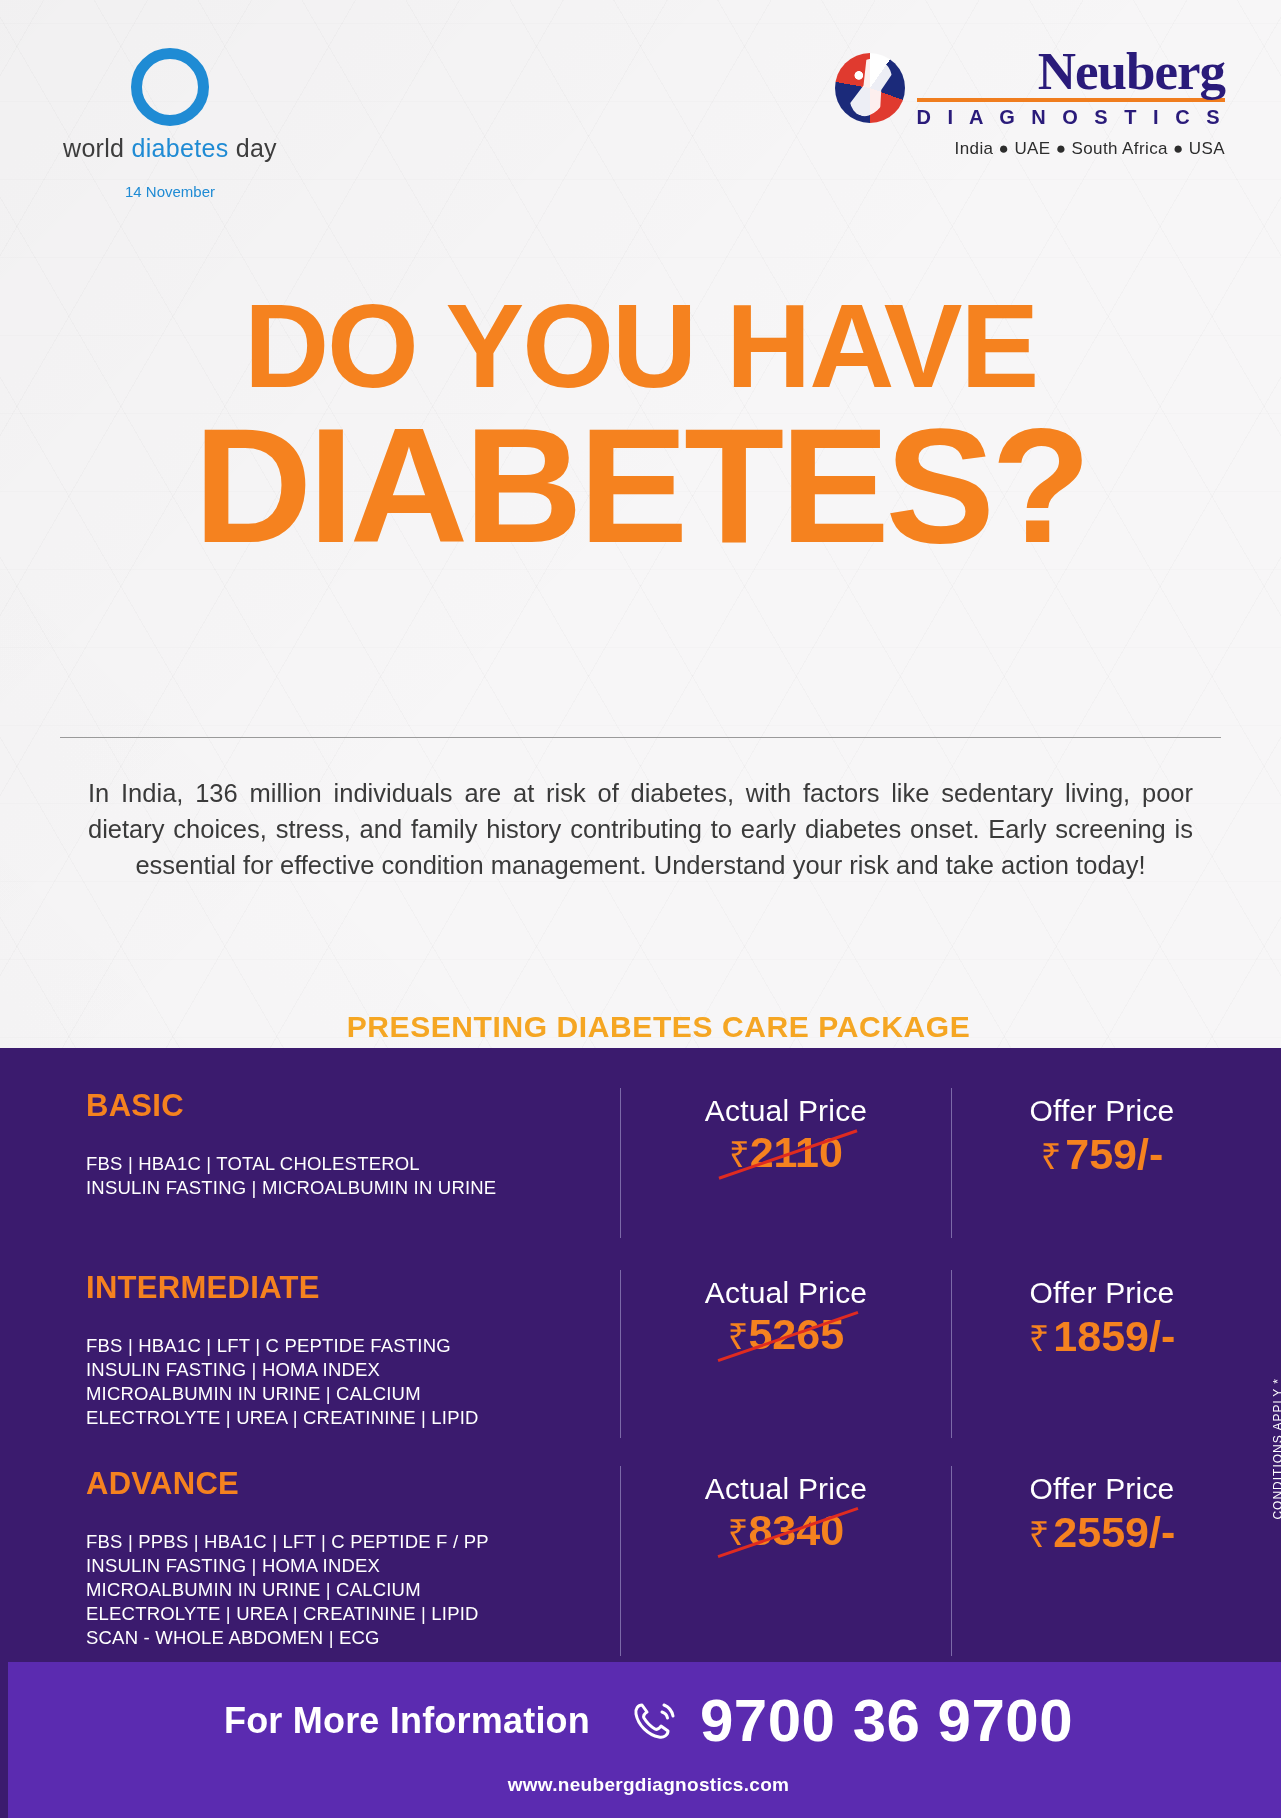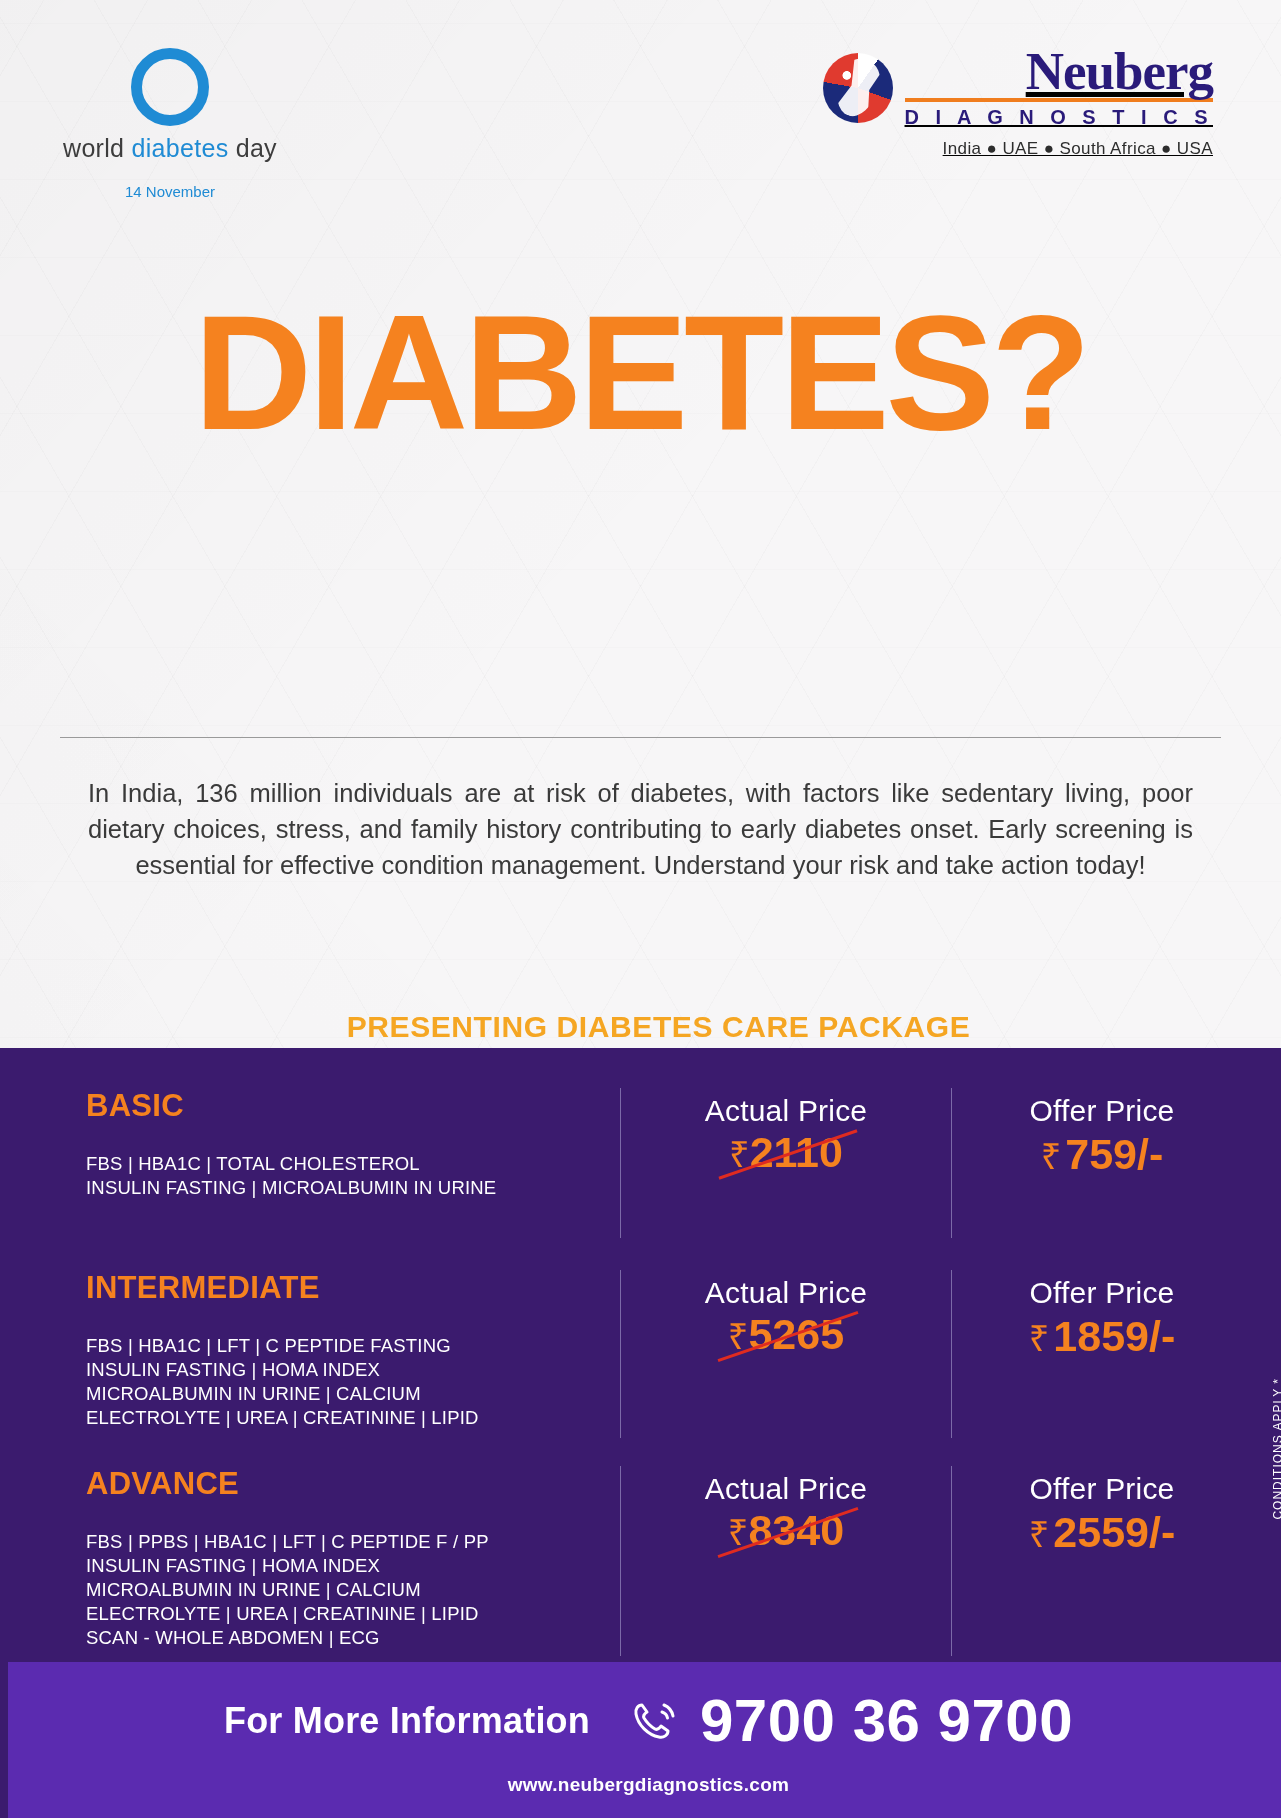--- a/index.html
+++ b/index.html
@@ -66,24 +66,23 @@
     color: #1f8bd4;
   }
   .wdd-date {
     font-size: 15px;
     color: #1f8bd4;
     margin-top: 20px;
   }
 
   .neuberg {
     position: absolute;
-    right: 68px;
+    right: 56px;
     top: 46px;
     text-align: right;
-    text-decoration: underline;
   }
   .neuberg-top {
     display: flex;
     align-items: center;
     justify-content: flex-end;
   }
   .neuberg-mark {
     width: 70px;
     height: 70px;
     border-radius: 50%;
@@ -348,20 +347,21 @@
         <div>
           <div class="neuberg-word">Neuberg</div>
           <div class="neuberg-sub">D I A G N O S T I C S</div>
         </div>
       </div>
       <div class="neuberg-countries">India  ●  UAE  ●  South Africa  ●  USA</div>
     </div>
   </div>
 
   <div class="headline">
+    <span class="l1">DO YOU HAVE</span>
     <span class="l2">DIABETES?</span>
   </div>
 
   <div class="divider"></div>
 
   <div class="intro">In India, 136 million individuals are at risk of diabetes, with factors like sedentary living, poor dietary choices, stress, and family history contributing to early diabetes onset. Early screening is essential for effective condition management. Understand your risk and take action today!</div>
 
   <div class="presenting">PRESENTING DIABETES CARE PACKAGE</div>
 
   <div class="packages">

